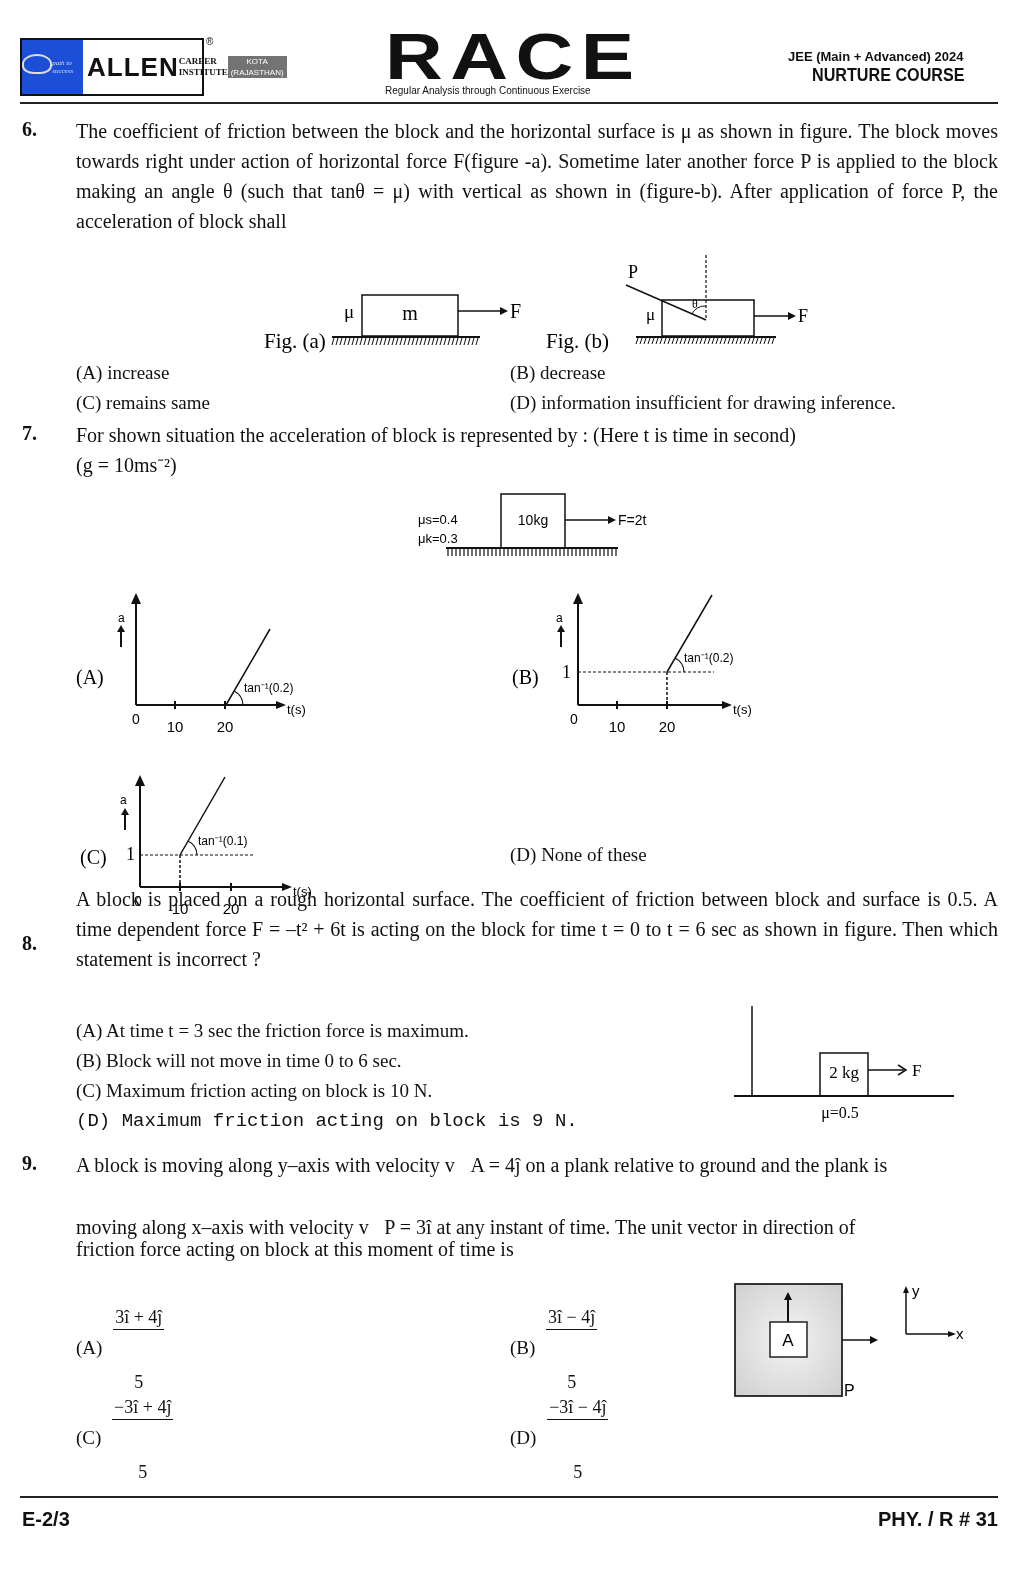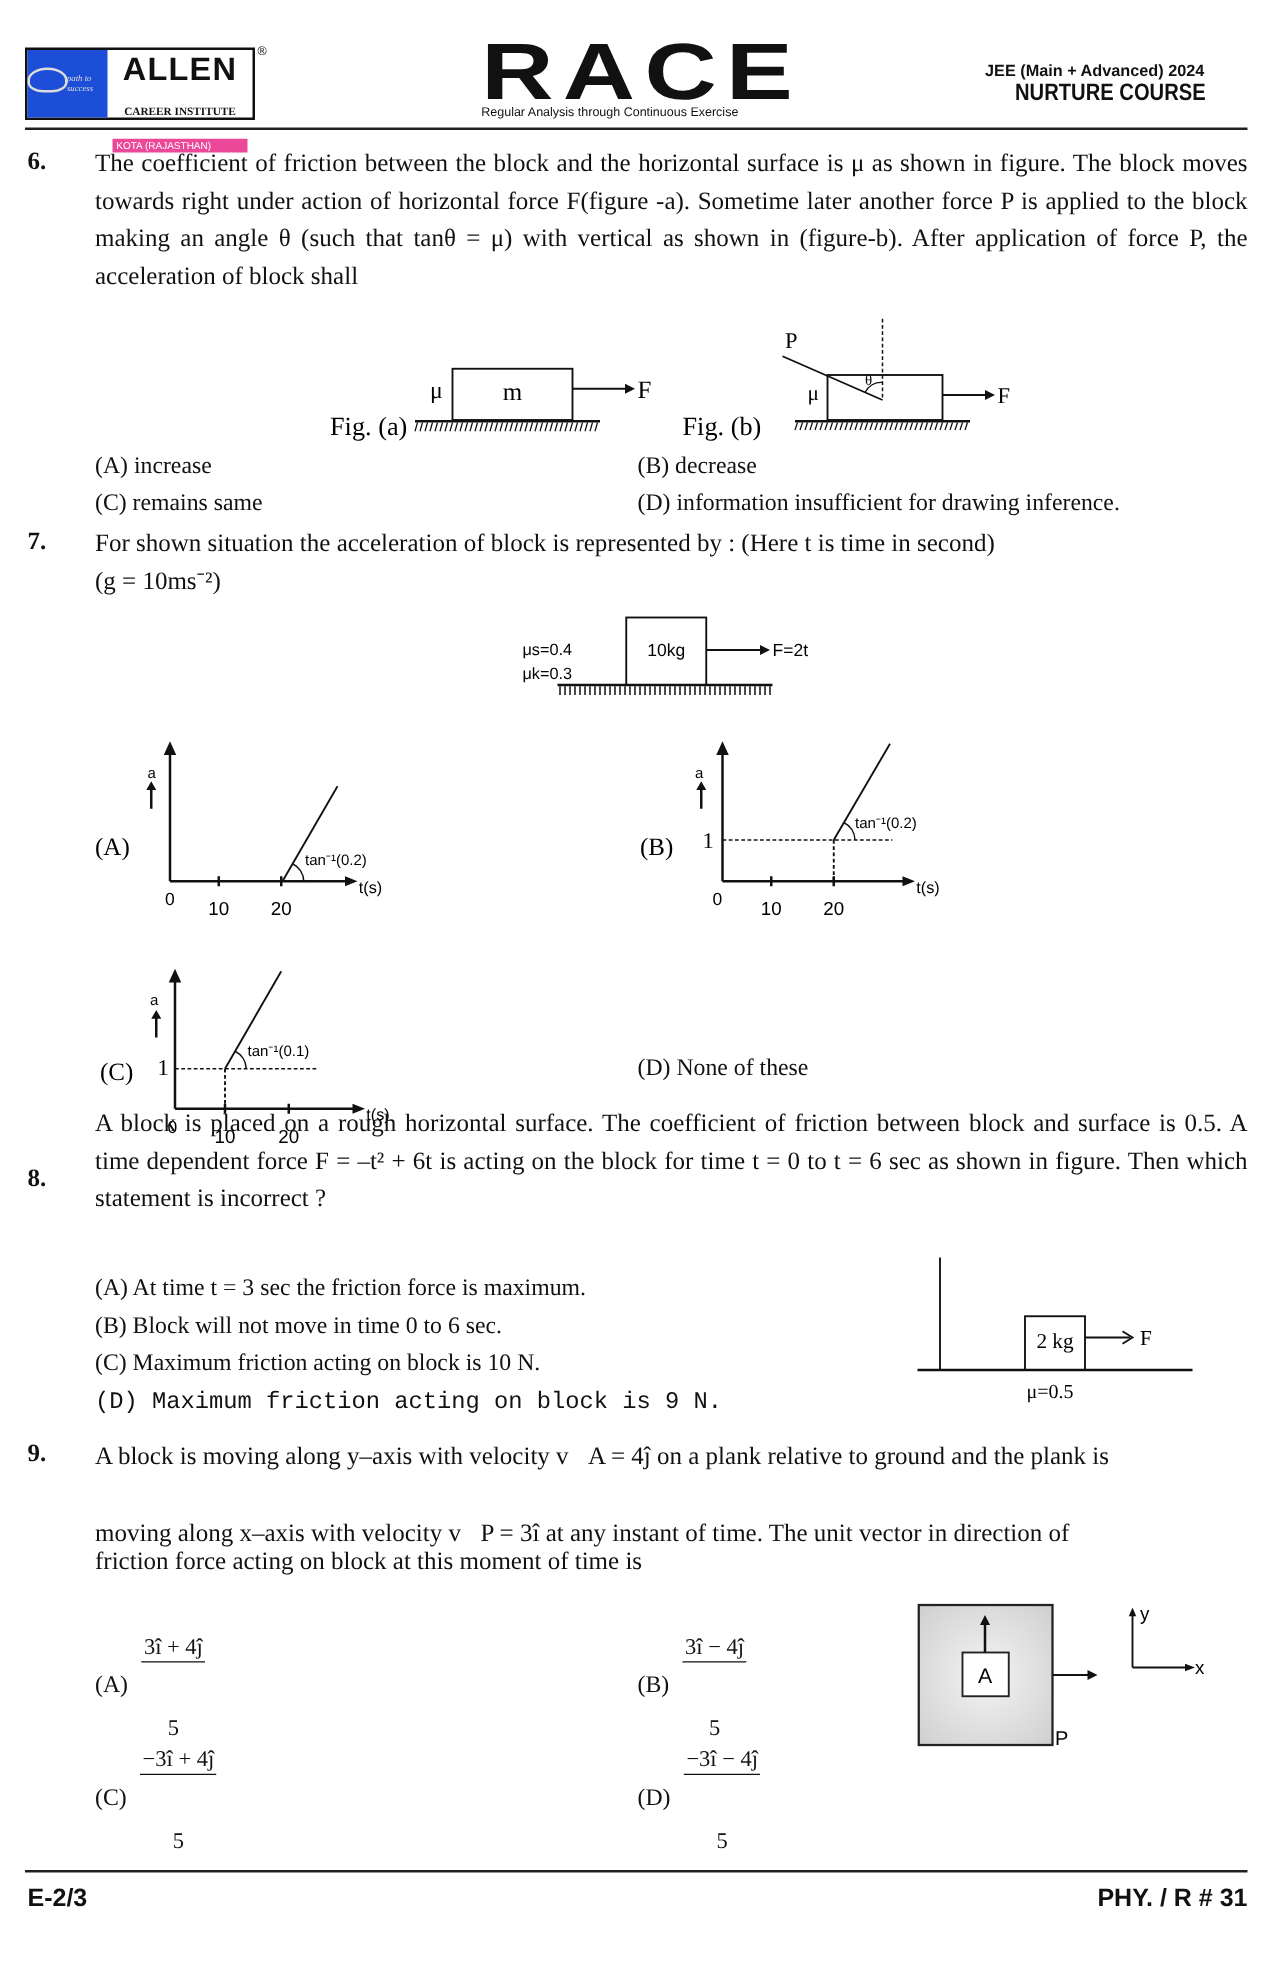--- a/index.html
+++ b/index.html
@@ -5,24 +5,24 @@
   * { box-sizing: border-box; margin: 0; padding: 0; }
   html, body { width: 1024px; height: 1577px; background: #fff; overflow: hidden; }
   body { position: relative; font-family: "Liberation Serif", serif; color: #111; }
   .abs { position: absolute; }
 
   
   .logo-box { left: 20px; top: 38px; width: 184px; height: 58px; border: 2px solid #111; display: flex; }
   .logo-left { width: 64px; background: #1d4ed8; color: #ddd; display: flex; flex-direction: row; align-items: center; justify-content: center; }
   .logo-left .emblem { width: 40px; height: 20px; border: 2px solid #ddd; border-radius: 50% 50% 40% 40%; margin-bottom: 6px; }
   .logo-left .tag { font-size: 7px; font-style: italic; font-family: "Liberation Serif", serif; }
-  .logo-right { flex: 1; display: flex; flex-direction: column; align-items: center; padding: 2px 4px; gap: 16px; }
+  .logo-right { flex: 1; display: flex; flex-direction: row; align-items: center; padding: 2px 4px; }
   .logo-right .allen { font-family: "Liberation Sans", sans-serif; font-weight: 900; font-size: 26px; letter-spacing: 1px; line-height: 26px; }
   .logo-right .cinst { font-family: Liberation Serif, serif; font-weight: 700; font-size: 9px; line-height: 11px; }
-  .logo-right .kota { font-family: "Liberation Sans", sans-serif; font-size: 8px; background: #ec4899; color: #fff; padding: 0 3px; line-height: 11px; width: 100%; text-align: left; }
+  .logo-right .kota { font-family: "Liberation Sans", sans-serif; font-size: 8px; background: #737373; color: #fff; padding: 0 3px; line-height: 11px; width: 100%; text-align: center; }
   .reg { left: 206px; top: 36px; font-size: 10px; font-family: "Liberation Sans", sans-serif; }
   .race { left: 385px; top: 28px; font-family: "Liberation Sans", sans-serif; font-weight: 900; font-size: 64px; line-height: 58px; letter-spacing: 6px; transform: scaleX(1.25); transform-origin: left top; }
   .race-sub { left: 385px; top: 85px; font-family: "Liberation Sans", sans-serif; font-size: 10px; }
   .jee { left: 788px; top: 49px; font-family: "Liberation Sans", sans-serif; font-weight: 700; font-size: 13px; }
   .nurture { left: 812px; top: 64px; font-family: "Liberation Sans", sans-serif; font-weight: 900; font-size: 19px; transform: scaleX(0.85); transform-origin: left top; }
   .hr-top { left: 20px; top: 102px; width: 978px; height: 2px; background: #222; }
   .hr-bot { left: 20px; top: 1496px; width: 978px; height: 2px; background: #222; }
   .footer-l { left: 22px; top: 1508px; font-family: "Liberation Sans", sans-serif; font-weight: 700; font-size: 20px; }
   .footer-r { right: 26px; top: 1508px; font-family: "Liberation Sans", sans-serif; font-weight: 700; font-size: 20px; }
 

